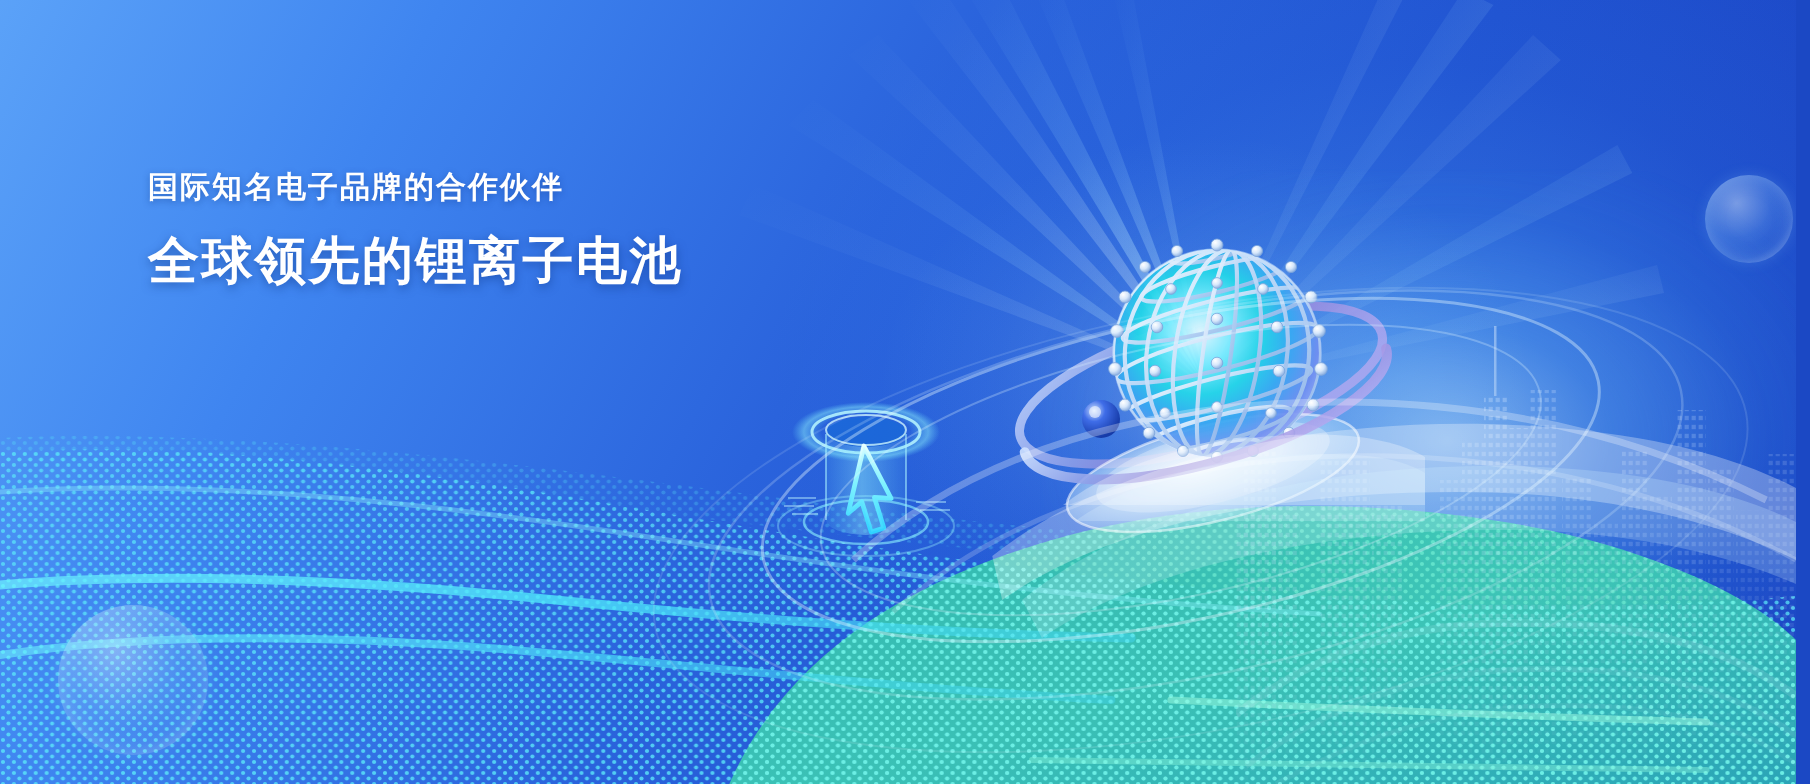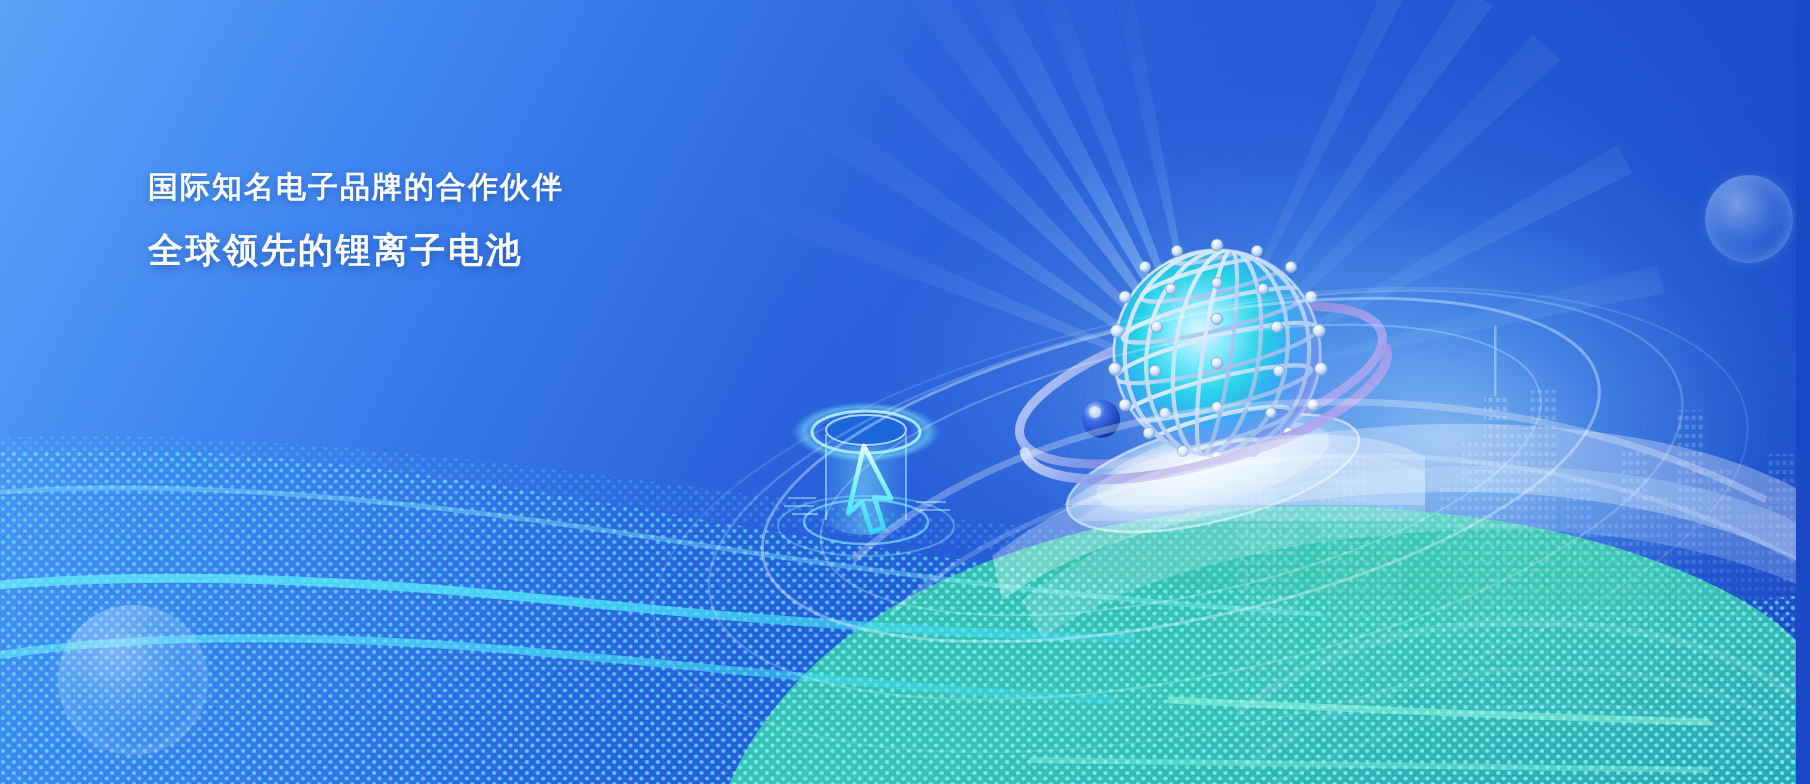--- a/index.html
+++ b/index.html
@@ -70,21 +70,21 @@
     font-size:30px;
     line-height:1.25;
     font-weight:700;
     color:#ffffff;
     letter-spacing:2px;
     text-shadow:0 2px 7px rgba(12,50,130,0.42);
     margin-bottom:22px;
     white-space:nowrap;
   }
   .headline {
-    font-size:35px;
+    font-size:51px;
     line-height:1.28;
     font-weight:700;
     color:#ffffff;
     letter-spacing:2.5px;
     text-shadow:0 3px 10px rgba(12,50,130,0.50);
   }
   .headline .hl-line { display:block; white-space:nowrap; }
 </style>
 </head>
 <body>

